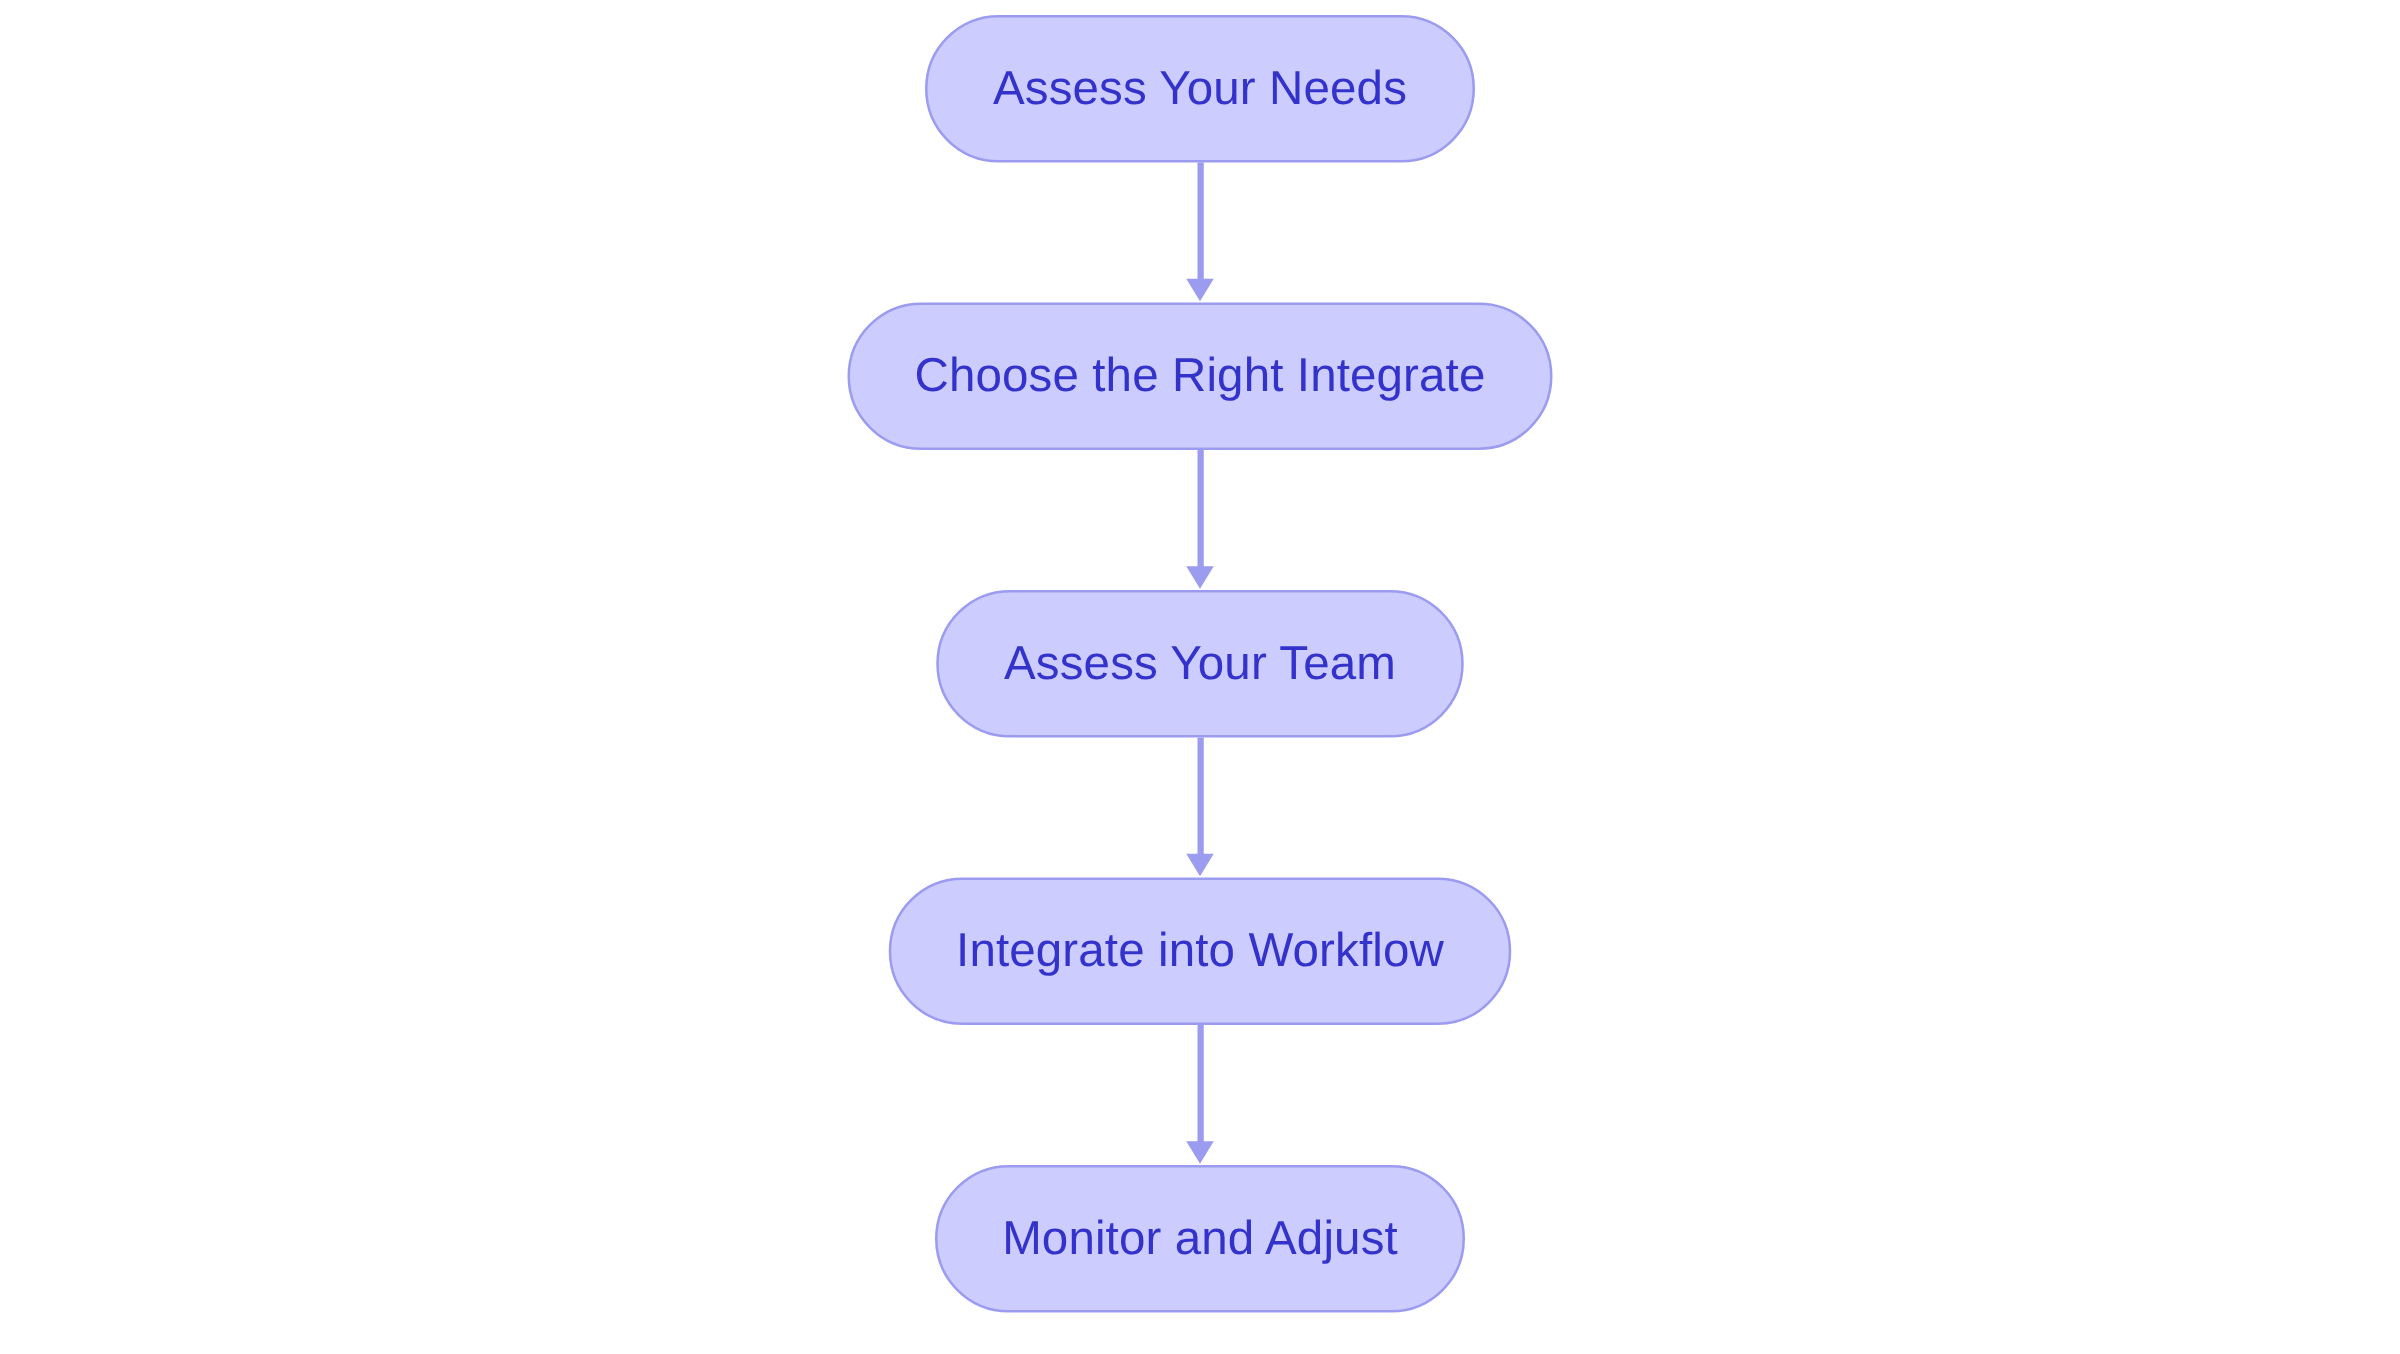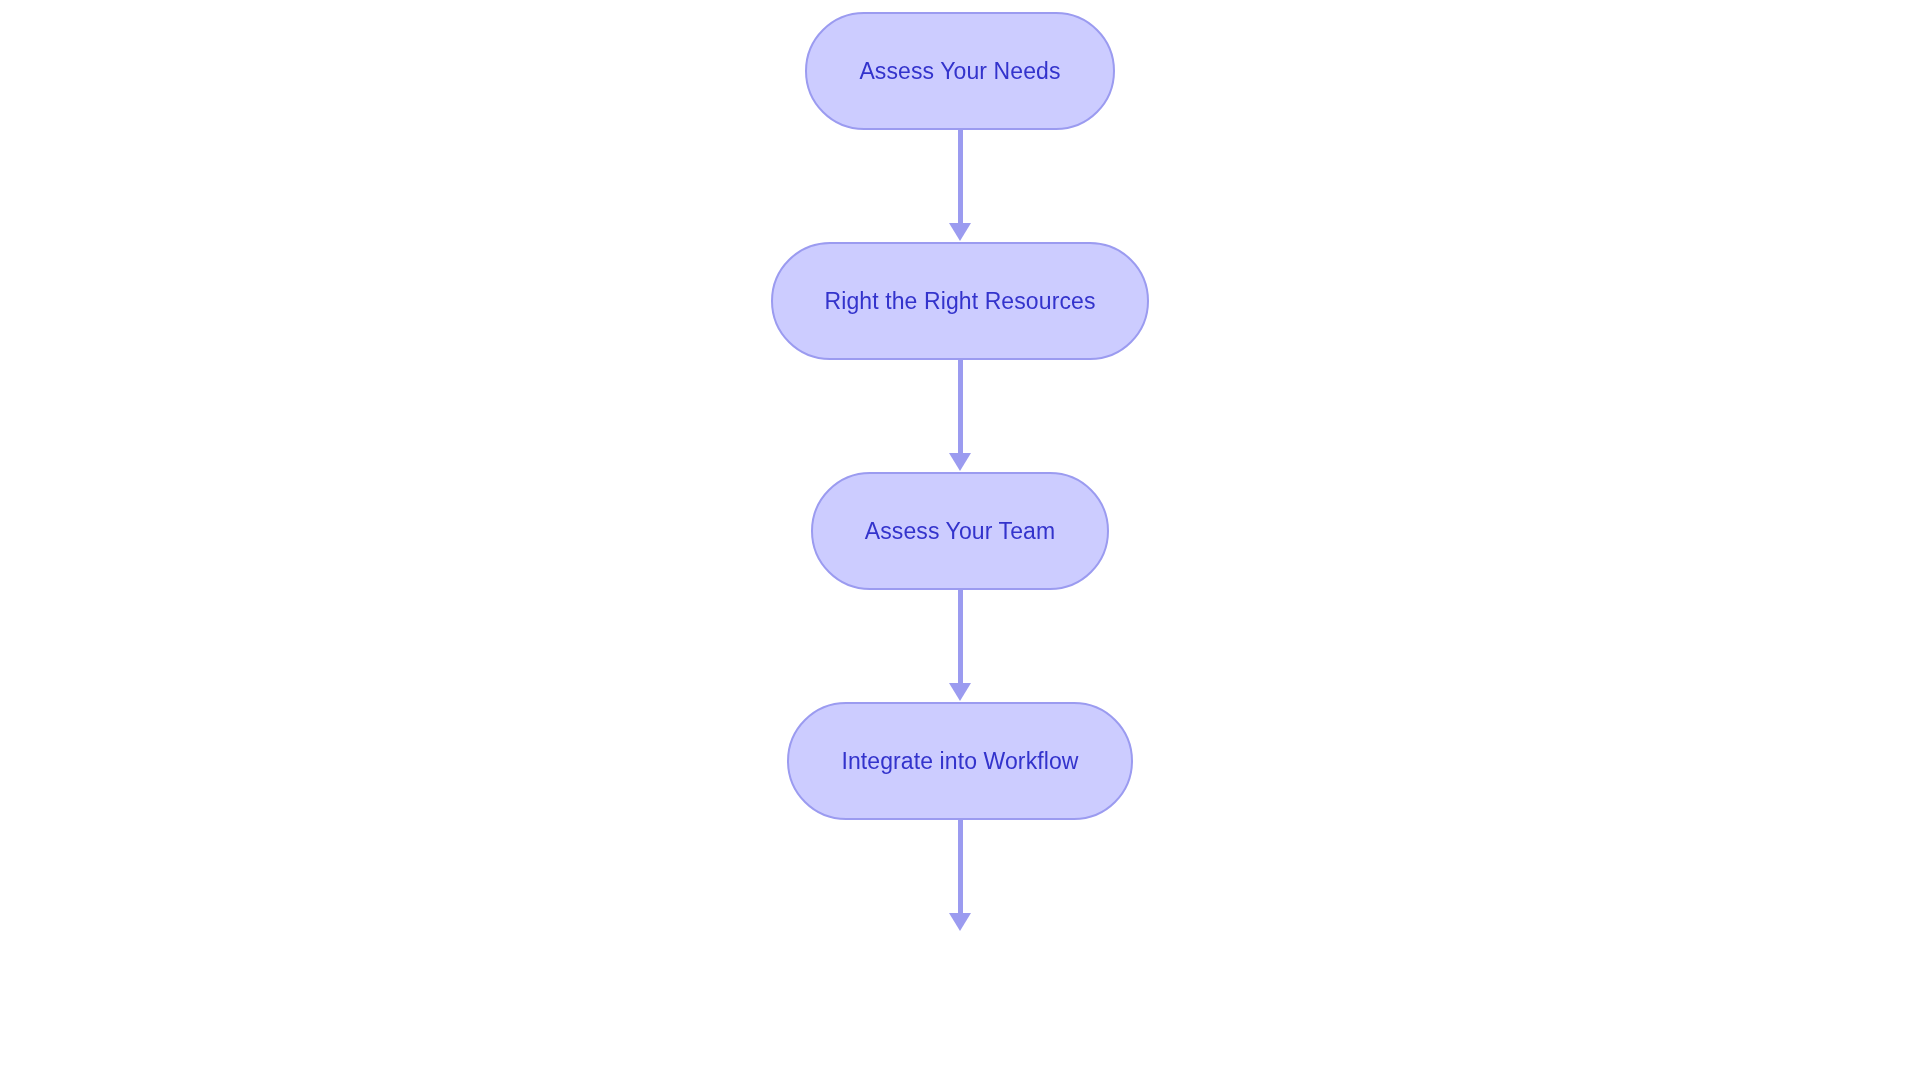--- a/index.html
+++ b/index.html
@@ -44,21 +44,21 @@
     background: #ccccff;
     border: 2px solid #9b9bf0;
     border-radius: 999px;
     height: 118px;
     padding: 0 52px;
     white-space: nowrap;
   }
 
   .node-label {
     color: #3333cc;
-    font-size: 23px;
+    font-size: 38px;
     font-weight: 400;
     letter-spacing: 0.1px;
     line-height: 1;
     font-family: "Liberation Sans", "DejaVu Sans", sans-serif;
   }
 
   .connector {
     position: relative;
     width: 30px;
     height: 112px;
@@ -92,21 +92,21 @@
     <div class="node">
       <span class="node-label">Assess Your Needs</span>
     </div>
 
     <div class="connector">
       <div class="connector-line"></div>
       <div class="connector-arrow"></div>
     </div>
 
     <div class="node">
-      <span class="node-label">Right the Right Resources</span>
+      <span class="node-label">Choose the Right Integrate</span>
     </div>
 
     <div class="connector">
       <div class="connector-line"></div>
       <div class="connector-arrow"></div>
     </div>
 
     <div class="node">
       <span class="node-label">Assess Your Team</span>
     </div>
@@ -118,15 +118,18 @@
 
     <div class="node">
       <span class="node-label">Integrate into Workflow</span>
     </div>
 
     <div class="connector">
       <div class="connector-line"></div>
       <div class="connector-arrow"></div>
     </div>
 
+    <div class="node">
+      <span class="node-label">Monitor and Adjust</span>
+    </div>
 
   </div>
 </div>
 
 </body></html>

